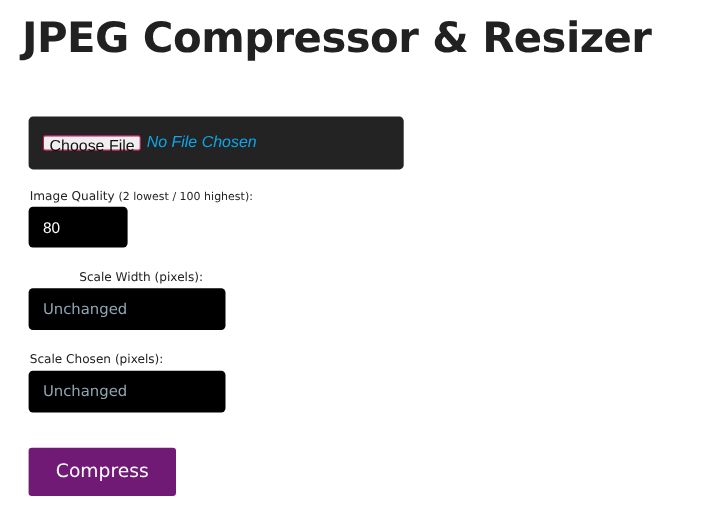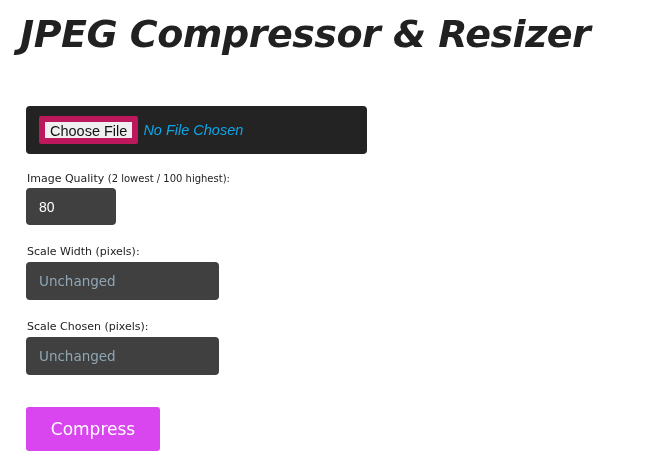--- a/index.html
+++ b/index.html
@@ -22,43 +22,42 @@
       left: 20px;
       top: 10px;
       margin: 0;
       font-family: "DejaVu Sans", sans-serif;
       font-weight: bold;
       font-size: 38px;
       letter-spacing: -0.5px;
       color: #212121;
       line-height: 48px;
       white-space: nowrap;
-      font-style: italic;
     }
     .file-box {
       position: absolute;
       left: 26px;
       top: 106px;
       width: 341px;
       height: 48px;
       background: #232323;
       border-radius: 4px;
       box-sizing: border-box;
       display: flex;
       align-items: center;
       padding-left: 13px;
     }
     .choose-btn {
       font-family: "Liberation Sans", sans-serif;
       font-size: 14.5px;
       background: #efefef;
       color: #111111;
-      border: 6px solid #be185d;
+      border: 1px solid #be185d;
       border-radius: 2px;
-      height: 28px;
+      height: 14px;
       line-height: 18px;
       padding: 0 5px;
       box-sizing: border-box;
       cursor: pointer;
     }
     .file-status {
       font-family: "Liberation Sans", sans-serif;
       font-size: 14.5px;
       color: #0ea5e9;
       margin-left: 5px;
@@ -71,54 +70,54 @@
       font-size: 11px;
       color: #222222;
       white-space: nowrap;
     }
     .label .small {
       font-size: 10px;
     }
     .input-box {
       position: absolute;
       left: 26px;
-      background: #404040;
+      background: #000000;
       border-radius: 4px;
       box-sizing: border-box;
       border: none;
       outline: none;
       font-family: "DejaVu Sans", sans-serif;
       padding: 0 0 0 13px;
     }
     .quality-input {
       top: 188px;
       width: 90px;
       height: 37px;
       color: #ffffff;
       font-size: 14px;
       font-family: "Liberation Sans", sans-serif;
     }
     .dim-input {
-      width: 193px;
+      width: 179px;
       height: 38px;
       font-size: 13.5px;
       color: #8fa6b5;
     }
     .dim-input::placeholder {
       color: #8fa6b5;
     }
     .width-input { top: 262px; }
     .height-input { top: 337px; }
     .compress-btn {
       position: absolute;
       left: 26px;
       top: 407px;
       width: 134px;
       height: 44px;
-      background: #d946ef;
+      background: #701a75;
       border: none;
       border-radius: 3px;
       color: #ffffff;
       font-family: "DejaVu Sans", sans-serif;
       font-size: 17px;
       cursor: pointer;
     }
   </style>
 </head>
 <body>
@@ -129,20 +128,20 @@
   <div class="file-box">
     <button class="choose-btn">Choose File</button>
     <span class="file-status">No File Chosen</span>
   </div>
 
   <div class="label" style="top:172px;">
     <span>Image Quality </span><span class="small">(2 lowest / 100 highest):</span>
   </div>
   <input class="input-box quality-input" type="text" value="80" style="">
 
-  <div class="label" style="top:245px;">Scale Width (pixels):</div>
+  <div class="label" style="top:245px;margin-left:45px;">Scale Width (pixels):</div>
   <input class="input-box dim-input width-input" type="text" placeholder="Unchanged" style="">
 
   <div class="label" style="top:320px;">Scale Chosen (pixels):</div>
   <input class="input-box dim-input height-input" type="text" placeholder="Unchanged" style="">
 
   <button class="compress-btn">Compress</button>
 </div>
 
 </body></html>

